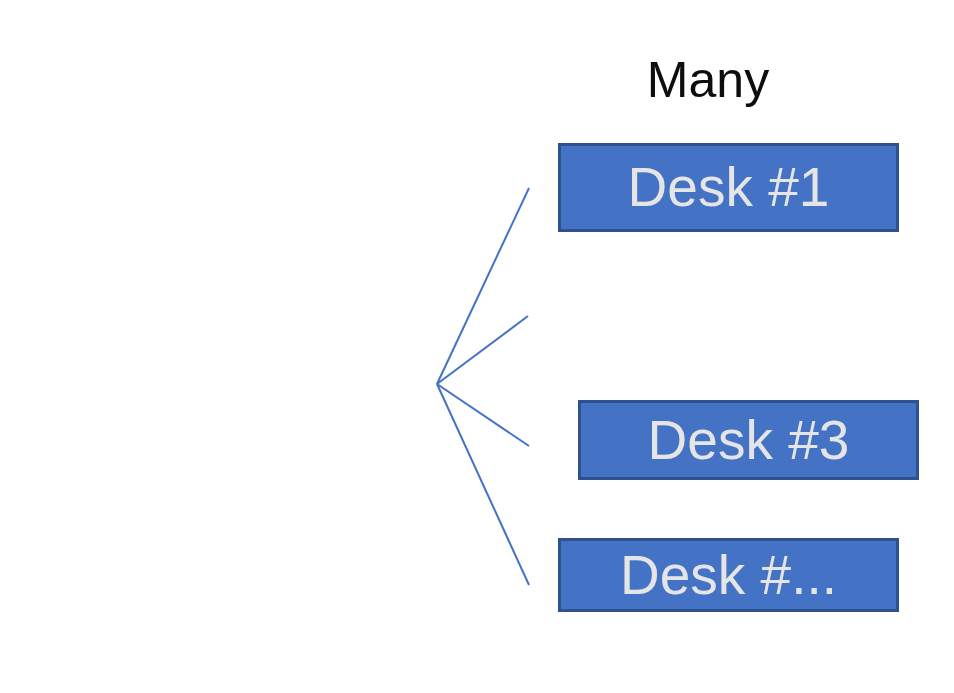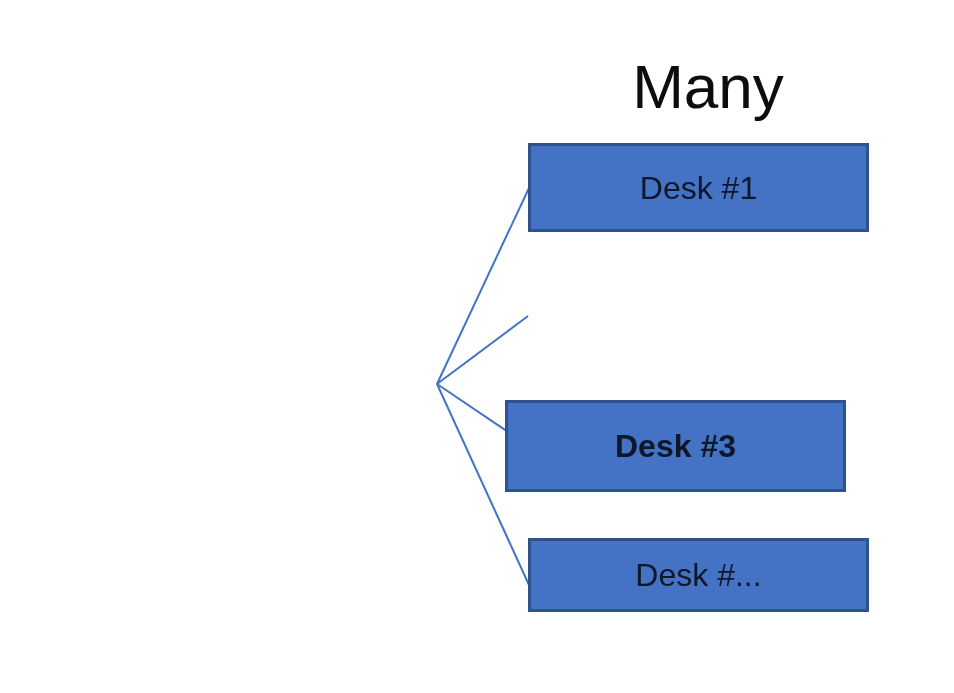--- a/index.html
+++ b/index.html
@@ -12,44 +12,45 @@
     position: relative;
     width: 954px;
     height: 693px;
     background: #ffffff;
     overflow: hidden;
   }
   .side-label {
     position: absolute;
     width: 240px;
     text-align: center;
-    font-size: 62px;
+    font-size: 50px;
     line-height: 1.1;
     color: #0d0d0d;
     white-space: nowrap;
   }
   .label-one  { left: 125px; top: 197px; }
   .label-many { left: 588px; top: 53px; }
   .node {
     position: absolute;
     background: #4472c4;
     border: 3px solid #2f528f;
     box-sizing: border-box;
     display: flex;
     align-items: center;
     justify-content: center;
-    color: #0f172a;
-    font-size: 32px;
+    color: #e5e5e5;
+    font-size: 55px;
     line-height: 1;
     white-space: nowrap;
+    margin-left: 30px;
   }
   .node-location { left: 99px;  top: 290px; width: 340px; height: 188px; }
   .node-desk-1   { left: 528px; top: 143px; width: 341px; height: 89px; }
   .node-desk-2   { left: 527px; top: 270px; width: 342px; height: 93px; }
-  .node-desk-3   { left: 505px; top: 400px; width: 341px; height: 92px; font-weight: bold; }
+  .node-desk-3   { left: 548px; top: 400px; width: 341px; height: 80px; }
   .node-desk-4   { left: 528px; top: 538px; width: 341px; height: 74px; }
   svg.connectors {
     position: absolute;
     left: 0;
     top: 0;
     width: 954px;
     height: 693px;
     pointer-events: none;
   }
   svg.connectors line {

